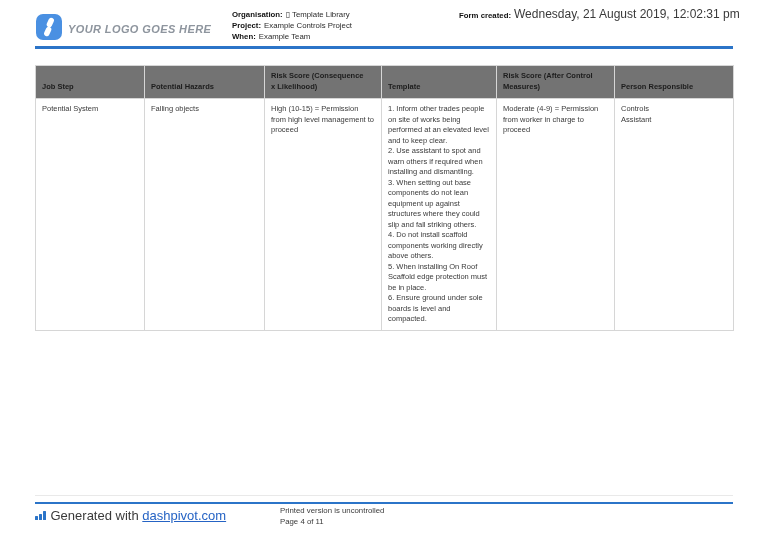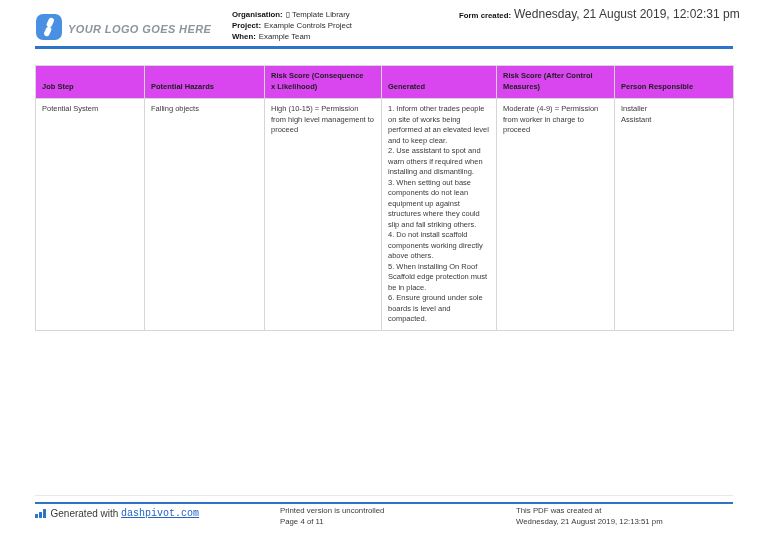--- a/index.html
+++ b/index.html
@@ -25,32 +25,32 @@
   .rule-blue { position: absolute; left: 35px; width: 698px; height: 2.5px; background: #2b74c8; }
   .rule-blue.top { top: 46px; }
   .rule-blue.bottom { top: 501.5px; }
   .rule-gray { position: absolute; left: 35px; width: 698px; height: 1px; background: #e9e9e9; top: 495px; }
 
   
   table.swms { position: absolute; left: 35px; top: 65px; width: 698px;
                border-collapse: collapse; table-layout: fixed;
                font-size: 7.5px; line-height: 10.5px; }
   table.swms th, table.swms td { border: 1px solid #d6d6d6; }
-  table.swms th { background: #d946ef; font-weight: bold; color: #1c1c1c; text-align: left;
+  table.swms th { background: #737373; font-weight: bold; color: #1c1c1c; text-align: left;
                   vertical-align: bottom; padding: 5px 6px 6px 6px; white-space: pre-line; height: 28px; }
   table.swms td { vertical-align: top; padding: 5px 6px; white-space: pre-line; height: 225px; color: #3a3a3a; }
 
   
-  .footer-left { position: absolute; left: 35px; top: 508px; display: flex; align-items: center; font-size: 10px; color: #3a3a3a; }
+  .footer-left { position: absolute; left: 35px; top: 508px; display: flex; align-items: center; font-size: 13px; color: #3a3a3a; }
   .bars-icon { display: inline-flex; align-items: flex-end; margin-right: 5px; height: 9px; }
   .bars-icon i { display: block; width: 2.5px; background: #2b74c8; margin-right: 1.5px; border-radius: 0.5px; }
   .bars-icon i.b1 { height: 4px; }
   .bars-icon i.b2 { height: 6.5px; }
   .bars-icon i.b3 { height: 9px; margin-right: 0; }
-  .footer-left a { color: #2563c4; text-decoration: underline; font-family: Liberation Mono, monospace; }
+  .footer-left a { color: #2563c4; text-decoration: underline; }
 
   .footer-center { position: absolute; left: 280px; top: 505px; font-size: 7.8px; line-height: 11px; color: #3a3a3a; }
   .footer-right  { position: absolute; left: 516px; top: 505px; font-size: 7.8px; line-height: 11px; color: #3a3a3a; }
 </style>
 </head>
 <body>
 
 <div class="page">
 
   <div class="logo-box">
@@ -89,39 +89,39 @@
       <col style="width:115px">
         <col style="width:118px">
         <col style="width:119px">
     </colgroup>
     <thead>
       <tr>
         <th>Job Step</th>
         <th>Potential Hazards</th>
         <th>Risk Score (Consequence
 x Likelihood)</th>
-        <th>Generated</th>
+        <th>Template</th>
         <th>Risk Score (After Control
 Measures)</th>
         <th>Person Responsible</th>
       </tr>
     </thead>
     <tbody>
       <tr>
         <td>Potential System</td>
         <td>Falling objects</td>
         <td>High (10-15) = Permission from high level management to proceed</td>
         <td>1. Inform other trades people on site of works being performed at an elevated level and to keep clear.
 2. Use assistant to spot and warn others if required when installing and dismantling.
 3. When setting out base components do not lean equipment up against structures where they could slip and fall striking others.
 4. Do not install scaffold components working directly above others.
 5. When installing On Roof Scaffold edge protection must be in place.
 6. Ensure ground under sole boards is level and compacted.</td>
         <td>Moderate (4-9) = Permission from worker in charge to proceed</td>
-        <td>Installer
+        <td>Controls
 Assistant</td>
       </tr>
     </tbody>
   </table>
 
   <div class="rule-gray"></div>
   <div class="rule-blue bottom"></div>
 
   <div class="footer-left">
     <span class="bars-icon">
@@ -130,18 +130,14 @@
         <i class="b3"></i>
       </span>
     <span>Generated with</span>&nbsp;<a href="#">dashpivot.com</a>
   </div>
 
   <div class="footer-center">
     <div>Printed version is uncontrolled</div>
     <div>Page 4 of 11</div>
   </div>
 
-  <div class="footer-right">
-    <div>This PDF was created at</div>
-    <div>Wednesday, 21 August 2019, 12:13:51 pm</div>
-  </div>
 
 </div>
 
 </body></html>

